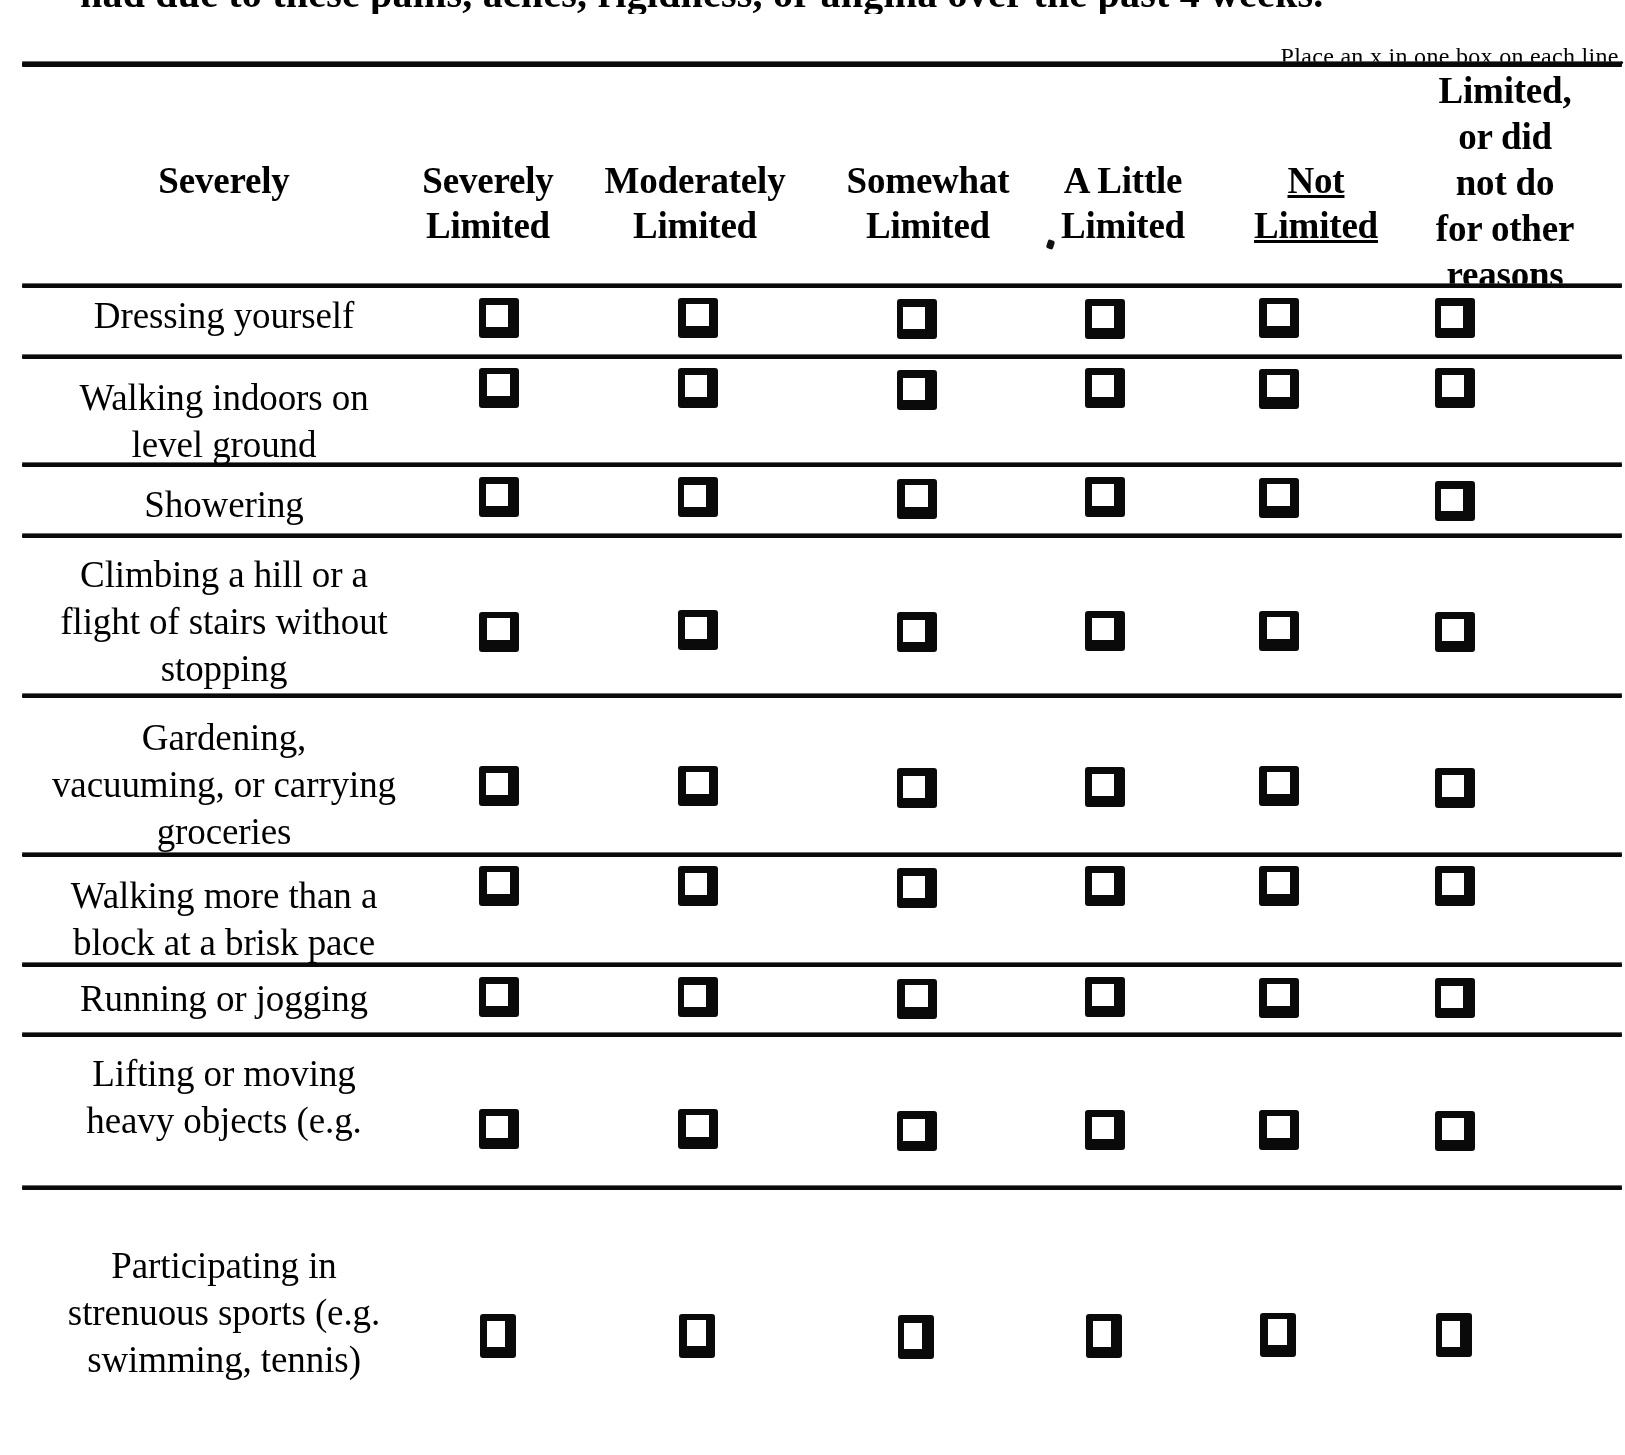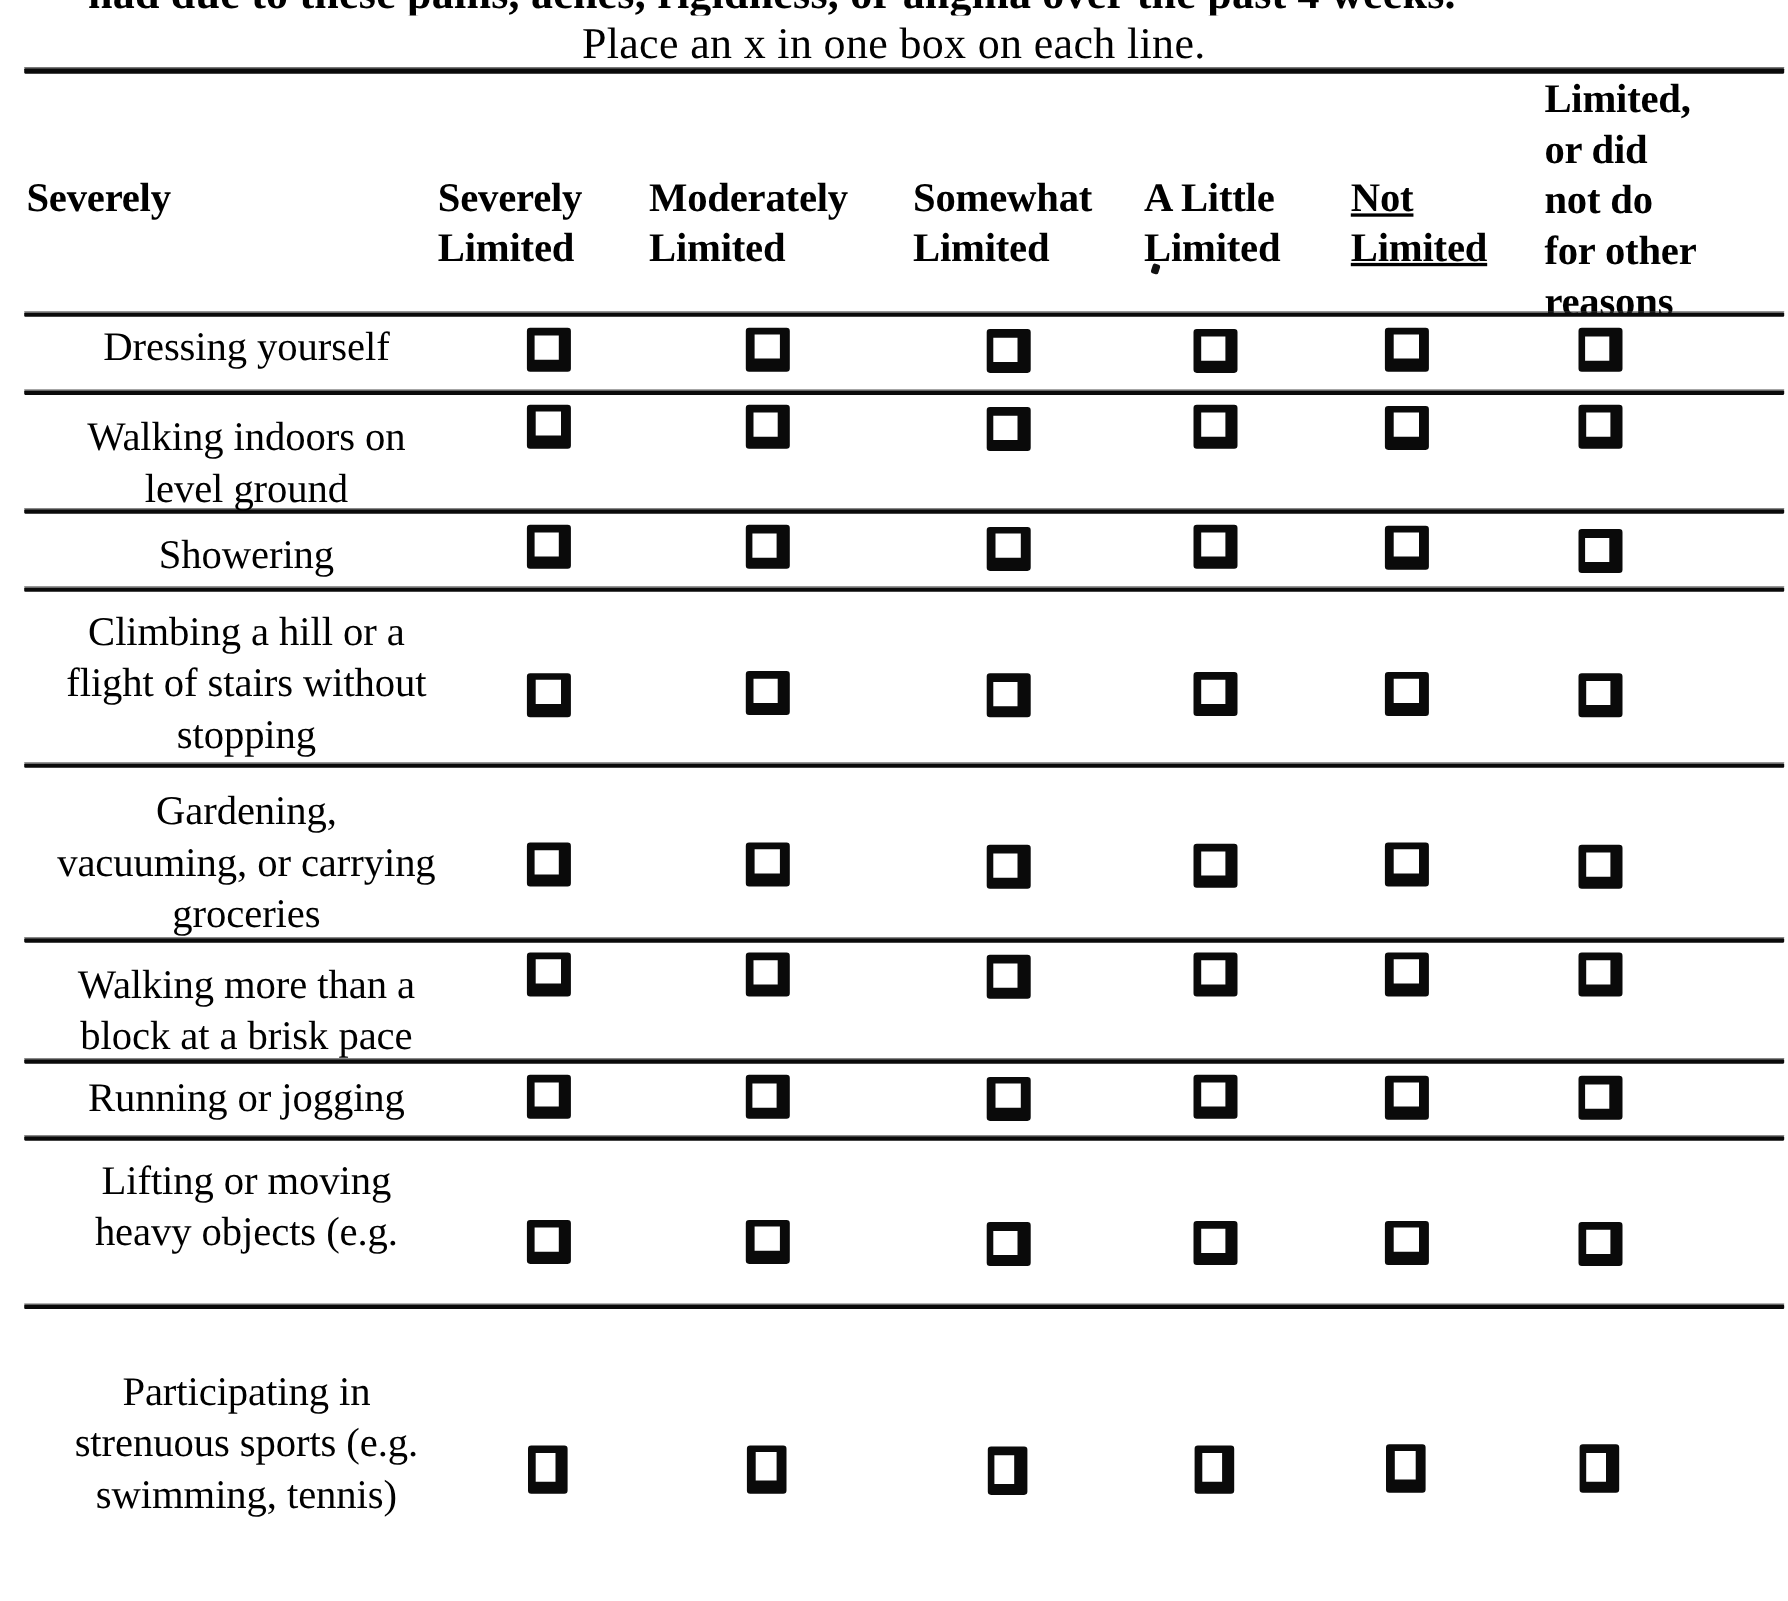--- a/index.html
+++ b/index.html
@@ -34,25 +34,25 @@
     width: 1480px;
     font-size: 40px;
     font-weight: 700;
     letter-spacing: .2px;
     white-space: nowrap;
     filter: blur(.35px);
   }
 
   .instruction {
     position: absolute;
-    top: 20px;
+    top: 36px;
     left: 0;
     width: 1625px;
-    text-align: center;
-    font-size: 40px;
+    text-align: right;
+    font-size: 24px;
     line-height: 40px;
     letter-spacing: .3px;
     filter: blur(.25px);
   }
 
   
   .rule {
     position: absolute;
     left: 22px;
     width: 1600px;
@@ -74,20 +74,21 @@
   
   .thead {
     position: absolute;
     top: 70px;
     left: 0;
     width: 1625px;
     height: 205px;
   }
   .col-head {
     position: absolute;
+    text-align: center;
     font-weight: 700;
     font-size: 37px;
     line-height: 45px;
     letter-spacing: -.2px;
     filter: blur(.2px);
   }
 
   
   .act-label {
     position: absolute;

